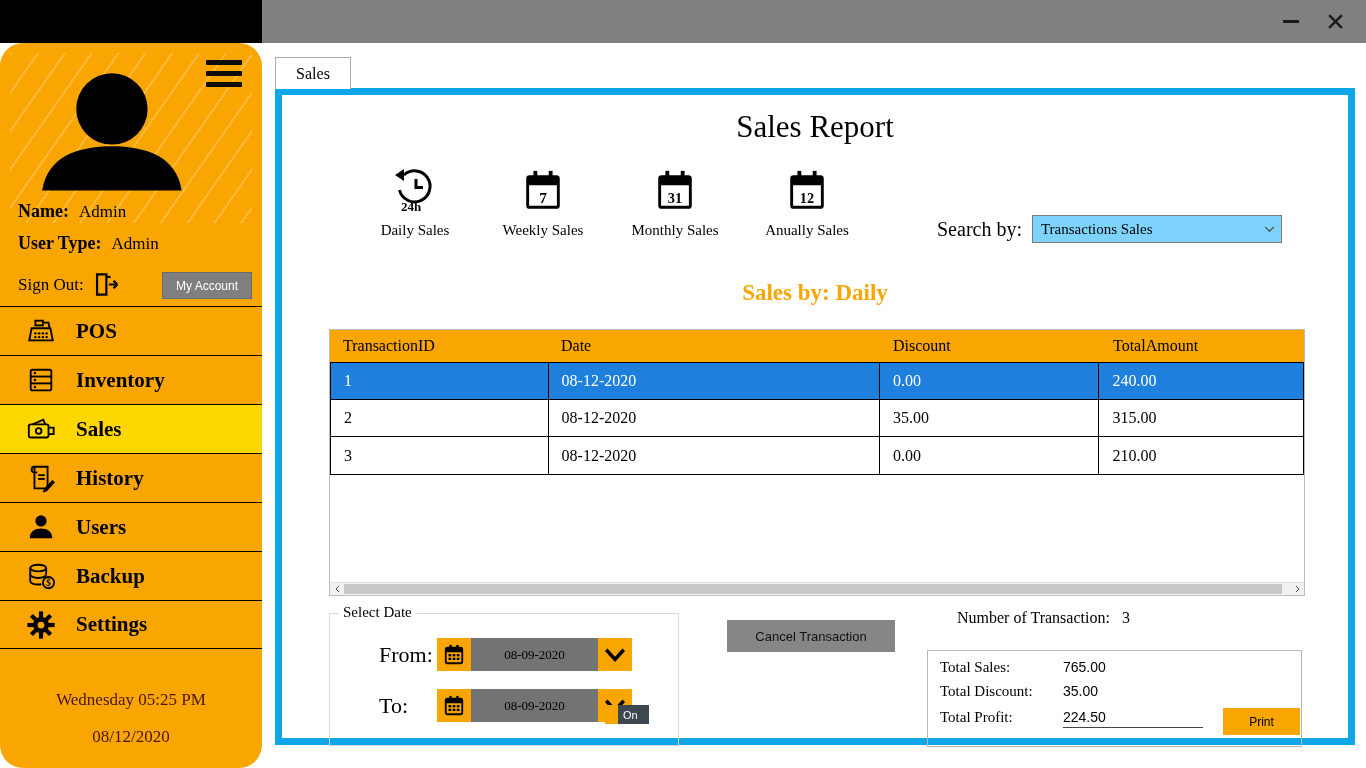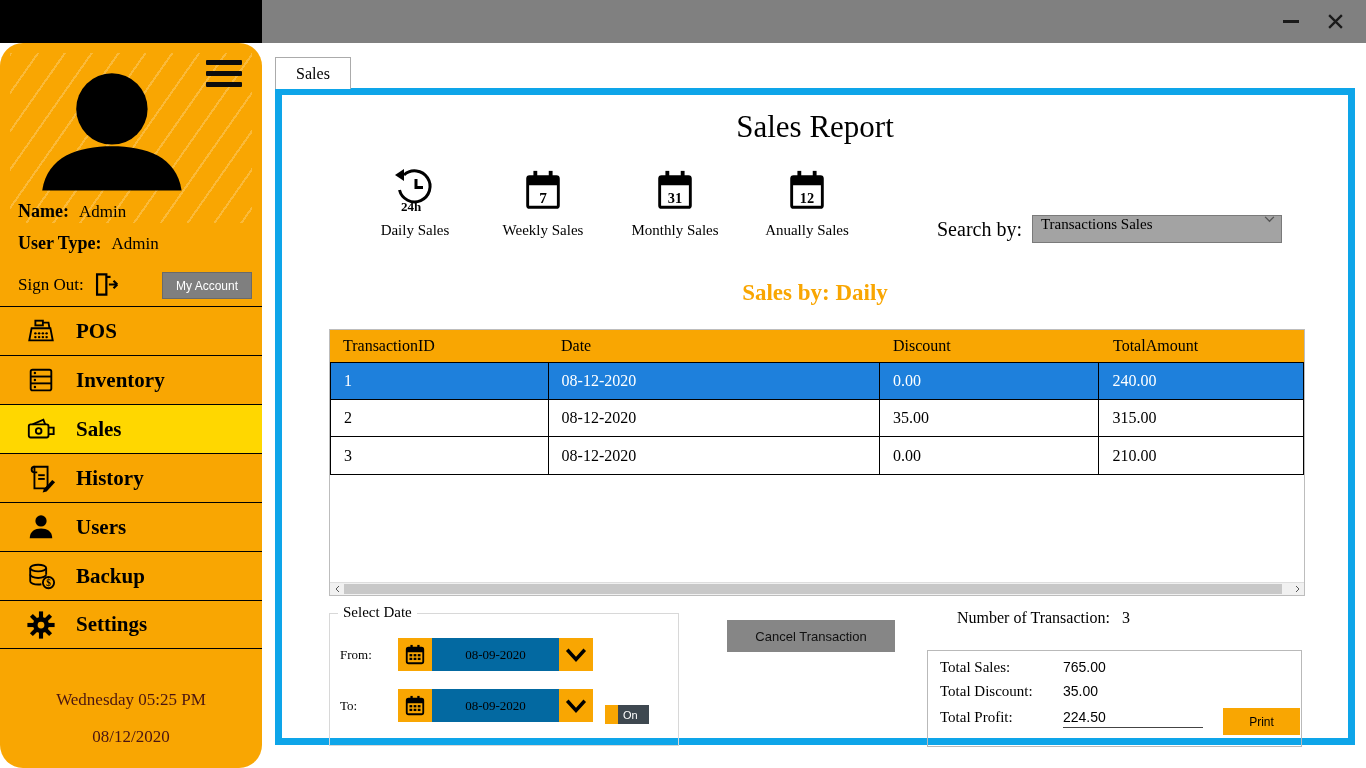--- a/index.html
+++ b/index.html
@@ -50,22 +50,22 @@
   .panel { position:absolute; left:275px; top:88px; width:1080px; height:657px; background:#fff;
            border:7px solid #0ea5e9; }
   .report-title { position:absolute; left:0; top:14px; width:100%; text-align:center; font-size:31px; }
 
   .period-btn { position:absolute; top:72px; width:130px; text-align:center; cursor:pointer; }
   .period-btn .plabel { font-size:15px; margin-top:3px; }
   .p0{left:68px;} .p1{left:196px;} .p2{left:328px;} .p3{left:460px;}
 
   .search-row { position:absolute; left:655px; top:118px; display:flex; align-items:center; gap:10px; height:32px; }
   .search-label { font-size:20px; }
-  .combo { width:250px; height:28px; background:#a3a3a3; border:1px solid #7a7a7a; display:flex;
-           align-items:flex-start; justify-content:space-between; padding:0 6px 0 8px; font-size:15px; cursor:pointer; }
+  .combo { width:250px; height:28px; background:#7dd3fc; border:1px solid #7a7a7a; display:flex;
+           align-items:center; justify-content:space-between; padding:0 6px 0 8px; font-size:15px; cursor:pointer; }
 
   .sales-by { position:absolute; left:0; top:185px; width:100%; text-align:center; color:#F9A602;
               font-weight:bold; font-size:23px; }
 
   .table-wrap { position:absolute; left:47px; top:234px; width:976px; height:267px; border:1px solid #bdbdbd; background:#fff; }
   .thead { display:flex; height:33px; background:#F9A602; border-bottom:1px solid #000; }
   .thead .cell { display:flex; align-items:center; padding-left:13px; font-size:16px; }
   .tbody { border-bottom:1px solid #000; }
   .trow { display:flex; height:37px; border-bottom:1px solid #000; cursor:pointer; }
   .trow:last-child { border-bottom:none; }
@@ -78,24 +78,24 @@
              border-top:1px solid #dedede; }
   .sb-btn { position:absolute; top:0; width:13px; height:12px; display:flex; align-items:center;
             justify-content:center; cursor:pointer; }
   .sb-btn.left{left:0;} .sb-btn.right{right:0;}
   .sb-thumb { position:absolute; left:14px; right:22px; top:1px; height:10px; background:#c8c8c8; cursor:pointer; }
 
   .select-date { position:absolute; left:47px; top:518px; width:350px; height:133px; border:1px solid #d8d8d8; }
   .group-title { position:absolute; left:8px; top:-10px; background:#fff; padding:0 5px; font-size:15px; }
   .date-row { position:absolute; left:10px; display:flex; align-items:center; }
   .dr-from{top:24px;} .dr-to{top:75px;}
-  .date-label { width:58px; font-size:13px; }
+  .date-label { width:58px; font-size:22px;margin-left:39px; }
   .date-group { display:flex; height:33px; }
   .cal-btn { width:34px; height:33px; background:#F9A602; display:flex; align-items:center; justify-content:center; cursor:pointer; }
-  .date-field { width:127px; height:33px; background:#0369a1; display:flex; align-items:center;
+  .date-field { width:127px; height:33px; background:#737373; display:flex; align-items:center;
                 justify-content:center; font-size:13px; cursor:pointer; }
   .date-chevron { width:34px; height:33px; background:#F9A602; display:flex; align-items:center; justify-content:center; }
   .toggle { position:absolute; left:275px; top:91px; display:flex; cursor:pointer; }
   .toggle-knob { width:13px; height:19px; background:#F9A602; }
   .toggle-body { width:31px; height:19px; background:#3E4850; color:#fff; font-size:11px;
                  display:flex; align-items:center; padding-left:5px; }
 
   .cancel-btn { position:absolute; left:445px; top:525px; width:168px; height:32px; background:#868686;
                 border:none; color:#111; font-size:13px; display:flex; align-items:center;
                 justify-content:center; cursor:pointer; }

